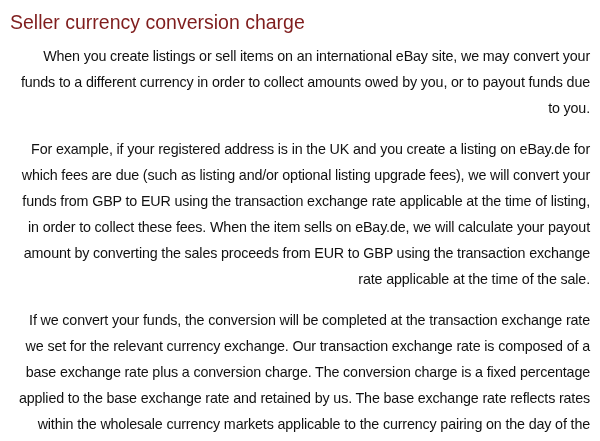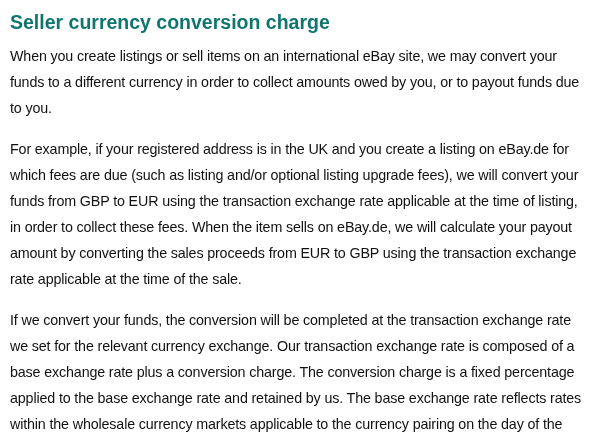--- a/index.html
+++ b/index.html
@@ -12,30 +12,31 @@
       height: 441px;
       overflow: hidden;
       font-family: "Liberation Sans", sans-serif;
       color: #111111;
     }
     .doc {
       padding: 10px 10px 0 10px;
     }
     h2 {
       font-size: 19.5px;
-      font-weight: bold;
+      font-weight: normal;
       margin: 0 0 9px 0;
       line-height: 24px;
-      color: #0f766e;
+      color: #7f1d1d;
     }
     p {
       font-size: 14.3px;
       line-height: 26px;
       margin: 0 0 15px 0;
       letter-spacing: -0.15px;
+      text-align: right;
     }
   </style>
 </head>
 <body>
 
 <div class="doc">
   <h2>Seller currency conversion charge</h2>
   <p>When you create listings or sell items on an international eBay site, we may convert your funds to a different currency in order to collect amounts owed by you, or to payout funds due to you.</p>
   <p>For example, if your registered address is in the UK and you create a listing on eBay.de for which fees are due (such as listing and/or optional listing upgrade fees), we will convert your funds from GBP to EUR using the transaction exchange rate applicable at the time of listing, in order to collect these fees. When the item sells on eBay.de, we will calculate your payout amount by converting the sales proceeds from EUR to GBP using the transaction exchange rate applicable at the time of the sale.</p>
   <p>If we convert your funds, the conversion will be completed at the transaction exchange rate we set for the relevant currency exchange. Our transaction exchange rate is composed of a base exchange rate plus a conversion charge. The conversion charge is a fixed percentage applied to the base exchange rate and retained by us. The base exchange rate reflects rates within the wholesale currency markets applicable to the currency pairing on the day of the conversion, or the prior business day. If exchange rates are set by law or regulation, the base exchange rate reflects the government reference rates.</p>

